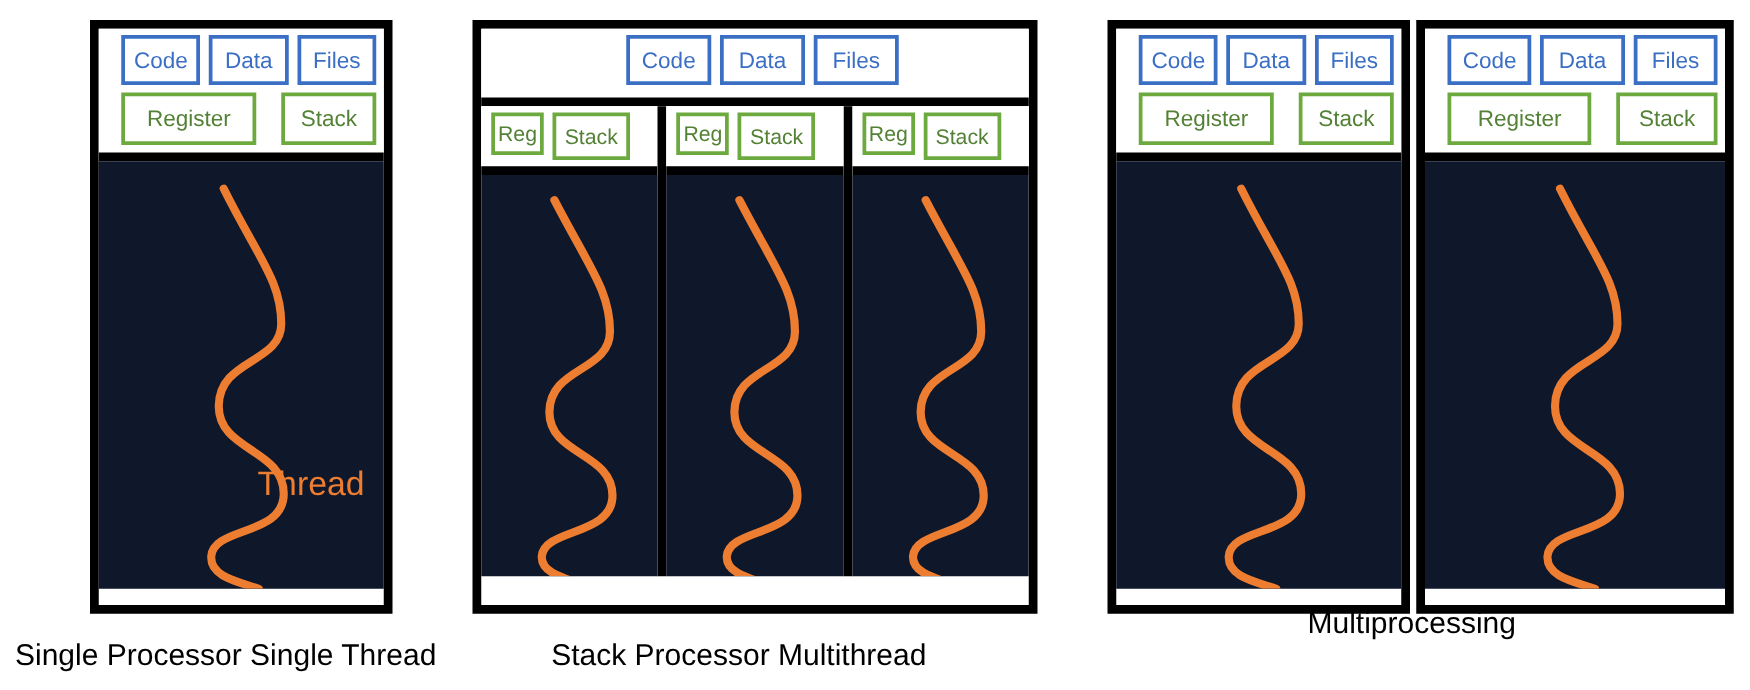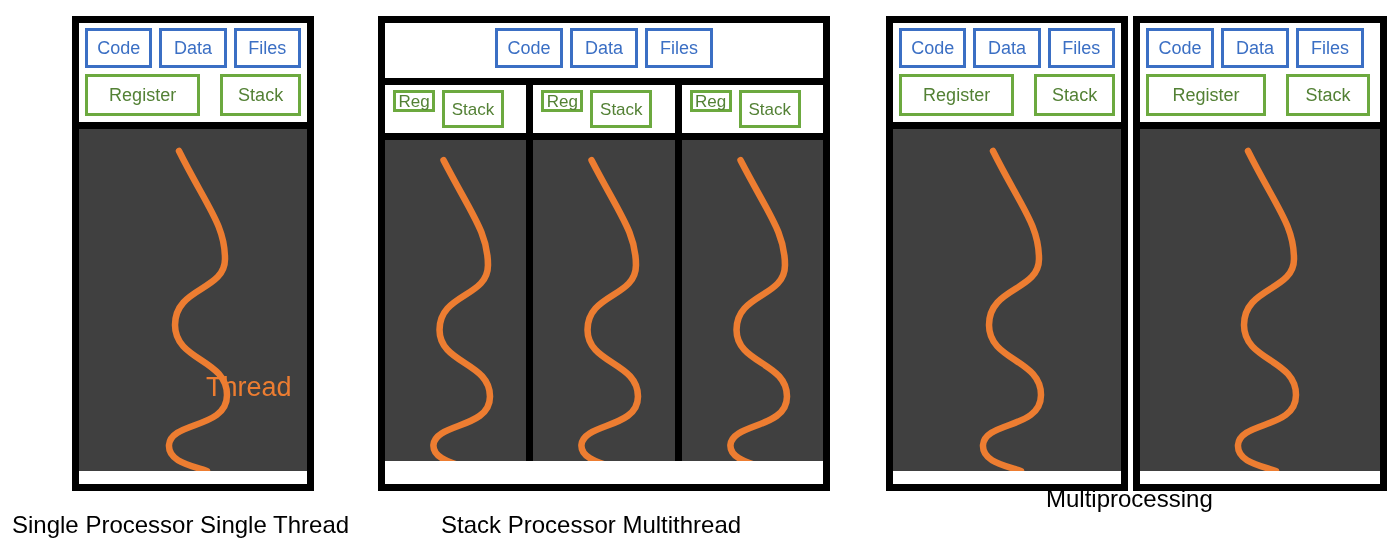--- a/index.html
+++ b/index.html
@@ -20,21 +20,21 @@
   .panel {
     position: absolute;
     box-sizing: border-box;
     border: 7px solid #000000;
     background: #ffffff;
   }
 
   .header {
     box-sizing: border-box;
     background: #ffffff;
-    padding: 5px 6px 6px 6px;
+    padding: 5px 6px 6px 18px;
   }
   .header.divided {
     border-bottom: 7px solid #000000;
   }
 
   .chip-row {
     display: flex;
     gap: 7px;
     justify-content: flex-start;
   }
@@ -65,27 +65,27 @@
     color: #538135;
   }
 
   
   .chip.res   { width: 68px;  height: 40px; }
   .chip.reg-w { width: 120px; height: 42px; }
   .chip.stk-w { width: 84px;  height: 42px; }
 
   
   .chip.res-m   { width: 68px; height: 40px; }
-  .chip.reg-s   { width: 42px; height: 22px; font-size: 17px; }
+  .chip.reg-s   { width: 42px; height: 34px; font-size: 17px; }
   .chip.stack-s { width: 62px; height: 38px; font-size: 17px; }
 
   
   .body-area {
     position: relative;
-    background: #404040;
+    background: #0f172a;
     overflow: hidden;
   }
   .squiggle {
     position: absolute;
     left: 0;
     top: 0;
     width: 100%;
     height: 100%;
     display: block;
   }

